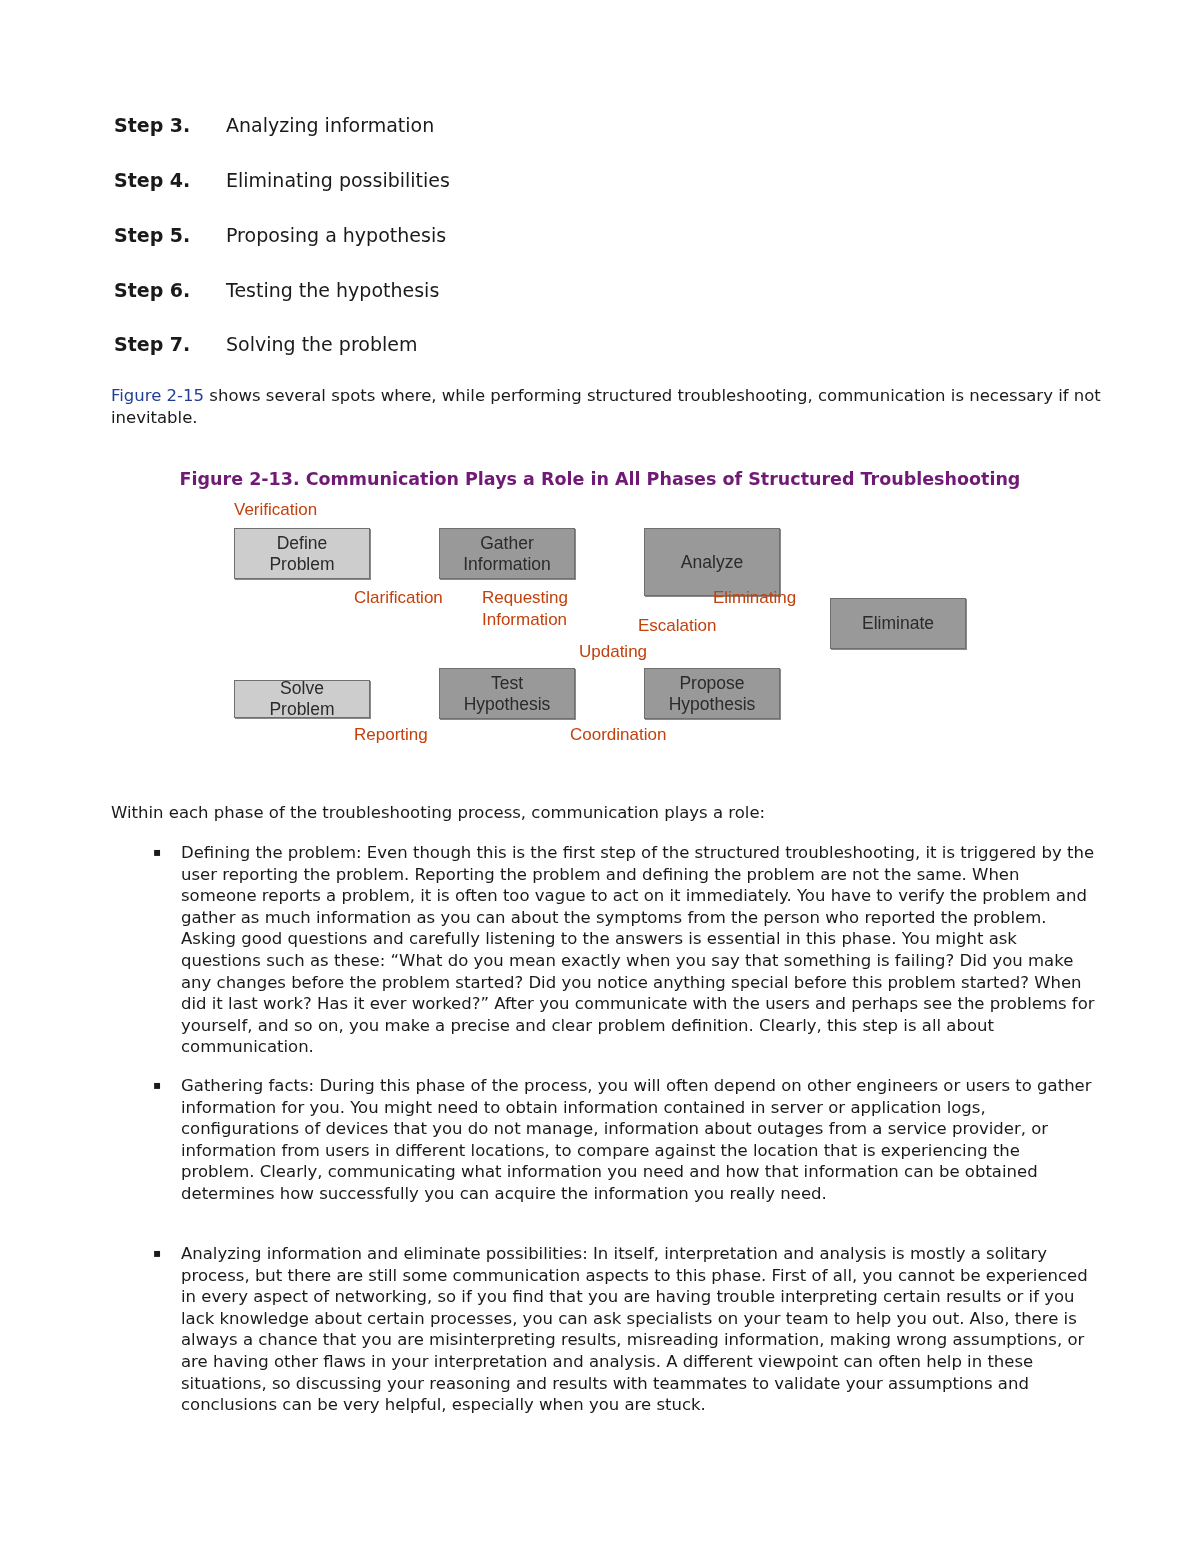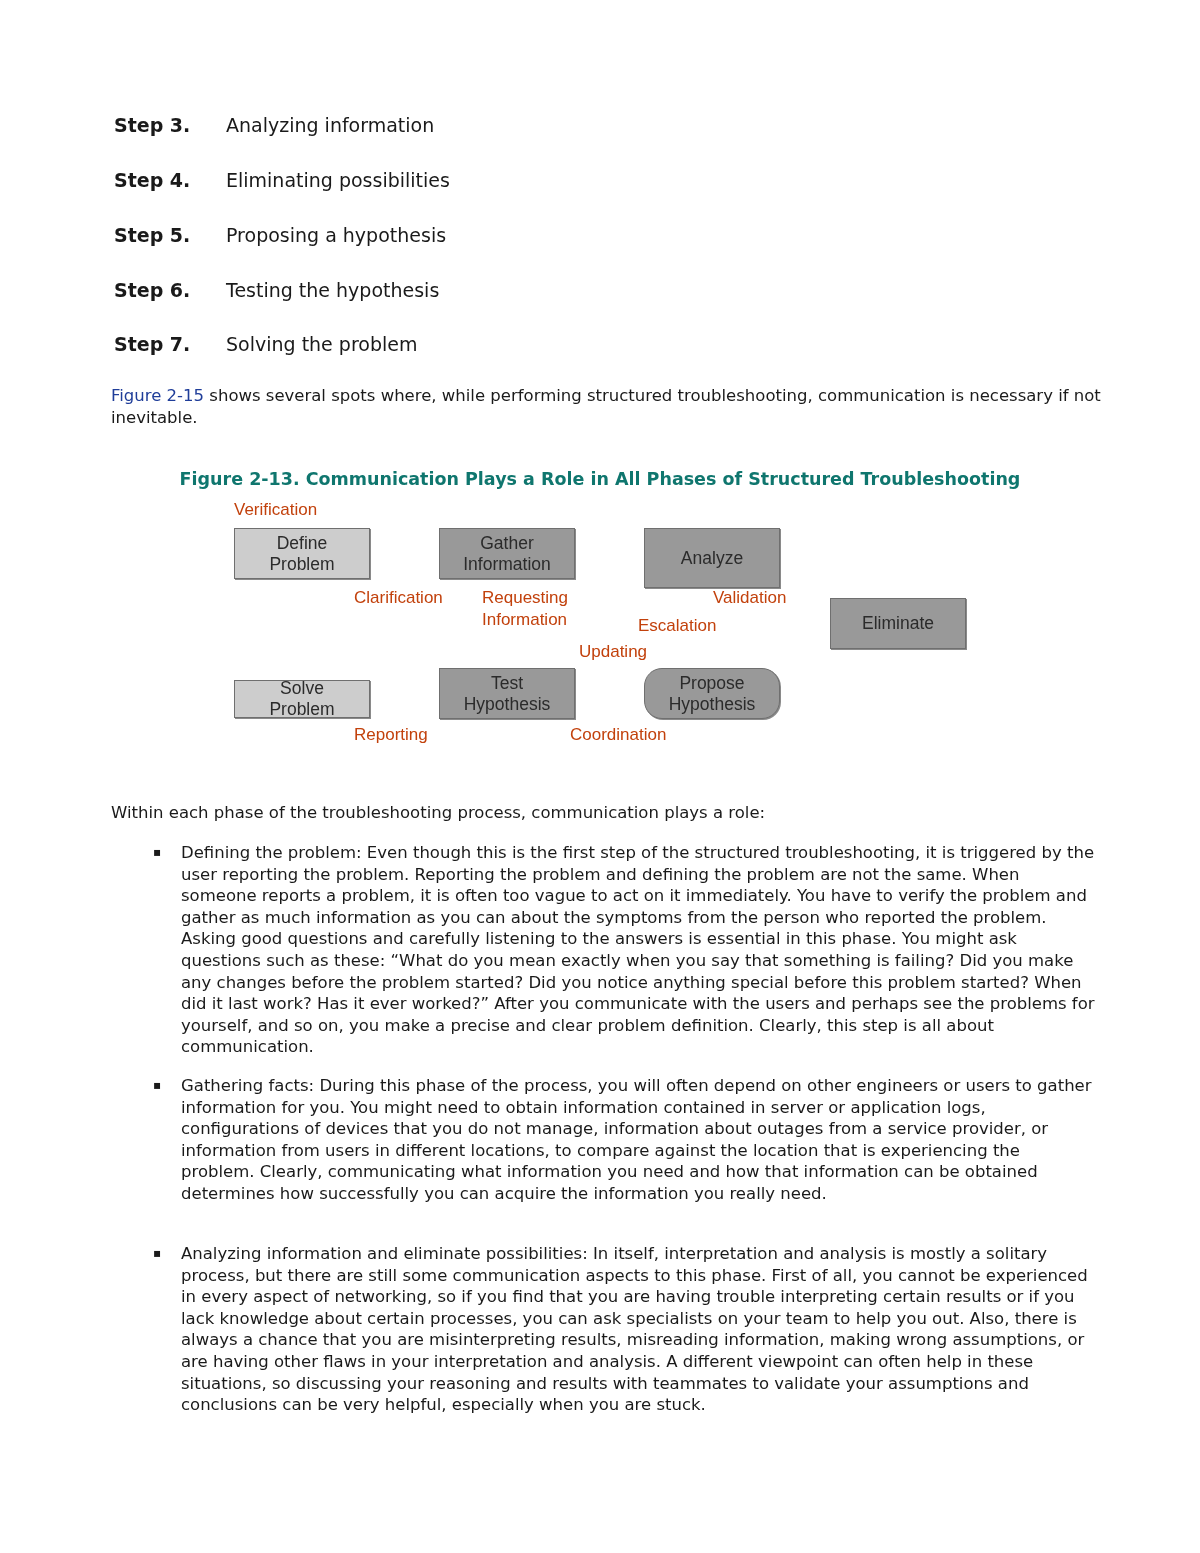--- a/index.html
+++ b/index.html
@@ -27,21 +27,21 @@
     }
     .link { color: #1f3d99; }
     .fig-title {
       position: absolute;
       left: 0;
       width: 1200px;
       top: 469px;
       text-align: center;
       font-size: 17.5px;
       font-weight: bold;
-      color: #0f766e;
+      color: #701a75;
     }
     .diagram {
       position: absolute;
       left: 0; top: 0;
       width: 1200px; height: 800px;
     }
     .box {
       position: absolute;
       box-sizing: border-box;
       border: 1px solid #6f6f6f;
@@ -109,43 +109,43 @@
   <span class="lbl" style="left:234px; top:499px;">Verification</span>
 
   <div class="box light" style="left:234px; top:528px; width:136px; height:51px;">
     <span style="white-space:pre-line;">Define
 Problem</span>
   </div>
   <div class="box dark" style="left:439px; top:528px; width:136px; height:51px;">
     <span style="white-space:pre-line;">Gather
 Information</span>
   </div>
-  <div class="box dark" style="left:644px; top:528px; width:136px; height:60px;">
+  <div class="box dark" style="left:644px; top:528px; width:136px; height:68px;">
     <span>Analyze</span>
   </div>
   <div class="box dark" style="left:830px; top:598px; width:136px; height:51px;">
     <span>Eliminate</span>
   </div>
 
   <span class="lbl" style="left:354px; top:587px;">Clarification</span>
   <span class="lbl" style="left:482px; top:587px;">Requesting</span>
   <span class="lbl" style="left:482px; top:609px;">Information</span>
-  <span class="lbl" style="left:713px; top:587px;">Validation</span>
+  <span class="lbl" style="left:713px; top:587px;">Eliminating</span>
   <span class="lbl" style="left:638px; top:615px;">Escalation</span>
   <span class="lbl" style="left:579px; top:641px;">Updating</span>
 
   <div class="box light" style="left:234px; top:644px; width:136px; height:38px;margin-top:36px;">
     <span style="white-space:pre-line;">Solve
 Problem</span>
   </div>
   <div class="box dark" style="left:439px; top:668px; width:136px; height:51px;">
     <span style="white-space:pre-line;">Test
 Hypothesis</span>
   </div>
-  <div class="box dark" style="left:644px; top:668px; width:136px; height:51px;border-radius:18px;">
+  <div class="box dark" style="left:644px; top:668px; width:136px; height:51px;">
     <span style="white-space:pre-line;">Propose
 Hypothesis</span>
   </div>
 
   <span class="lbl" style="left:354px; top:724px;">Reporting</span>
   <span class="lbl" style="left:570px; top:724px;">Coordination</span>
 </div>
 
 <p class="para" style="top:802px; margin:0;">Within each phase of the troubleshooting process, communication plays a role:</p>
 

